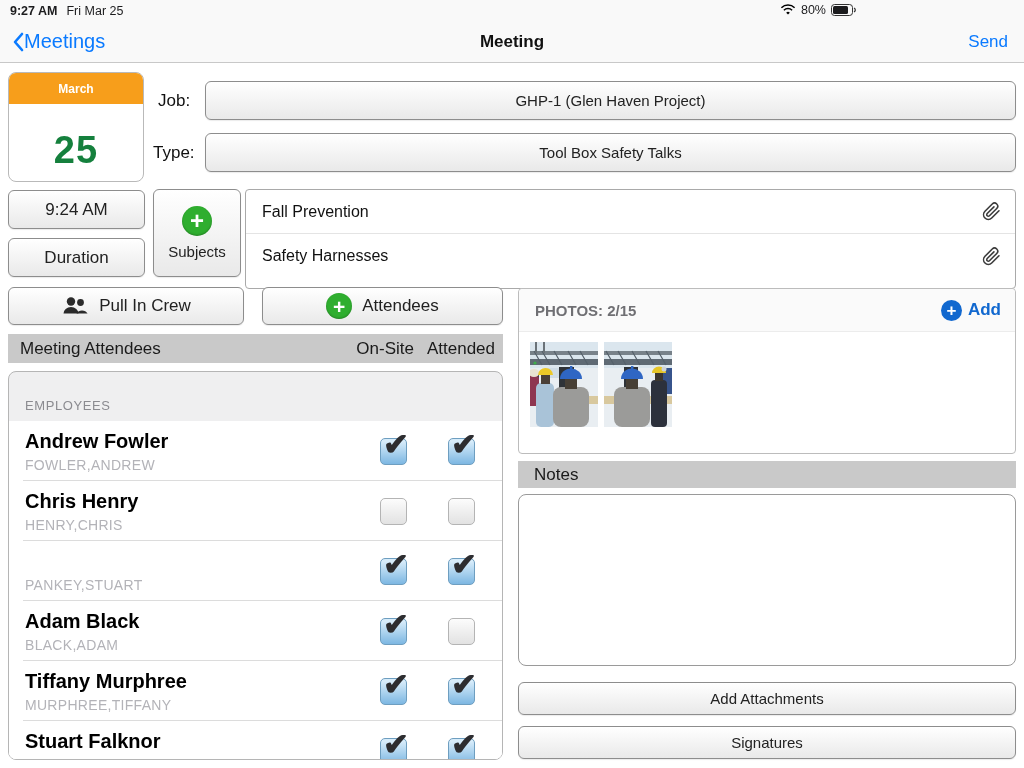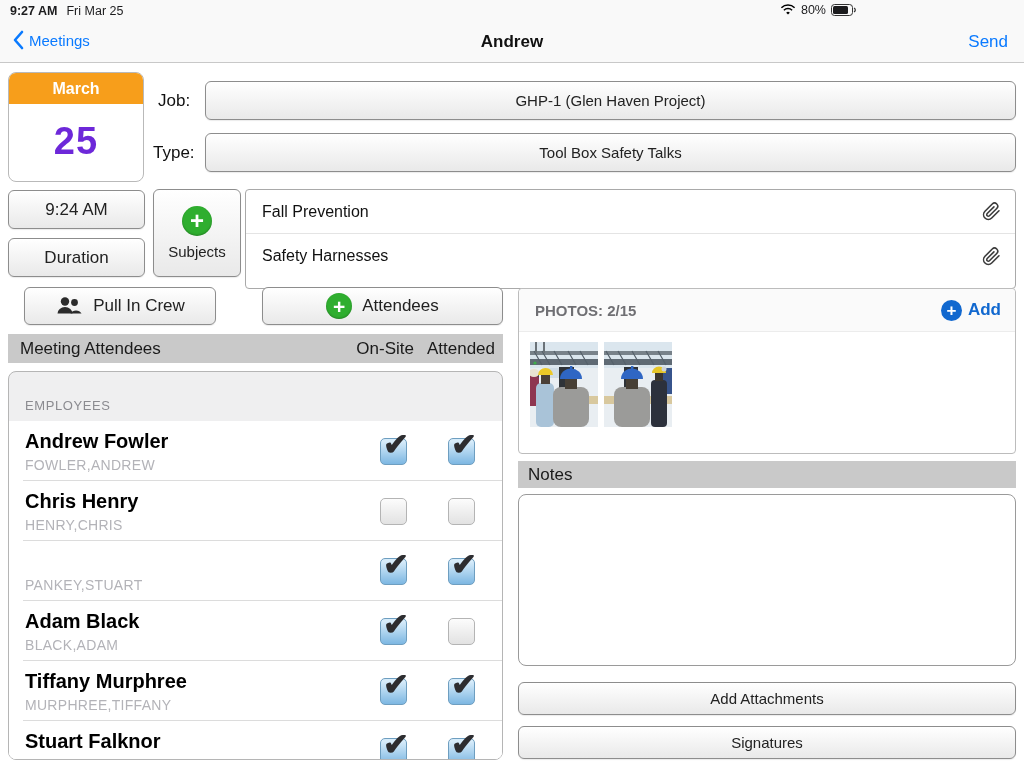--- a/index.html
+++ b/index.html
@@ -6,35 +6,35 @@
   html,body { width:1024px; height:768px; overflow:hidden; }
   body { font-family:"Liberation Sans", sans-serif; background:#ffffff; position:relative; color:#1c1c1e; }
 
   
   .topbars { position:absolute; left:0; top:0; width:1024px; height:63px; background:#f9f9f9; border-bottom:1px solid #c8c8c8; }
   .statusbar { position:absolute; left:0; top:0; width:864px; height:22px; font-size:12.5px; }
   .status-left { position:absolute; left:10px; top:4px; display:flex; gap:9px; }
   .status-time { font-weight:700; }
   .status-right { position:absolute; right:8px; top:3px; display:flex; align-items:center; gap:5px; }
   .navbar { position:absolute; left:0; top:22px; width:1024px; height:40px; }
-  .nav-back { position:absolute; left:12px; top:8px; display:flex; align-items:center; gap:5px; color:#0a7aff; font-size:15px; cursor:pointer; }
+  .nav-back { position:absolute; left:12px; top:8px; display:flex; align-items:center; color:#0a7aff; font-size:20px; cursor:pointer; }
   .nav-title { position:absolute; left:0; right:0; top:10px; text-align:center; font-size:17px; font-weight:700; color:#111; }
   .nav-send { position:absolute; right:16px; top:10px; color:#0a7aff; font-size:17px; cursor:pointer; }
 
   
   .ibtn { background:linear-gradient(#ffffff,#e9e9e9); border:1px solid #8d8d8d; border-radius:6px;
           display:flex; align-items:center; justify-content:center; color:#222; position:absolute; cursor:pointer;
           box-shadow:0 1px 1px rgba(0,0,0,.08); }
 
   
   .date-card { position:absolute; left:8px; top:72px; width:136px; height:110px; background:#fff;
                border:1px solid #b9b9b9; border-radius:8px; overflow:hidden; }
-  .date-month { height:31px; background:#f79e1b; color:#fff; font-weight:700; font-size:16px;
+  .date-month { height:31px; background:#f79e1b; color:#fff; font-weight:700; font-size:12px;
                 display:flex; align-items:center; justify-content:center; }
-  .date-day { text-align:center; font-size:38px; font-weight:700; color:#6d28d9; margin-top:16px; letter-spacing:1px; }
+  .date-day { text-align:center; font-size:38px; font-weight:700; color:#15803d; margin-top:25px; letter-spacing:1px; }
   .date-weekday { text-align:center; font-size:17px; font-weight:700; color:#f79e1b; margin-top:23px; }
 
   .field-label { position:absolute; font-size:17px; color:#111; width:44px; text-align:left; }
   .field-value { font-size:15px; }
 
   
   .subjects-panel { position:absolute; left:245px; top:189px; width:771px; height:100px; background:#fff;
                     border:1px solid #a9a9a9; border-radius:4px; overflow:hidden; }
   .subject-row { height:44px; display:flex; align-items:center; padding:0 14px 0 16px; font-size:16px; color:#111;
                  border-bottom:1px solid #e4e4e4; justify-content:space-between; }
@@ -67,21 +67,21 @@
   .photos-panel { position:absolute; left:518px; top:288px; width:498px; height:166px; background:#fff;
                   border:1px solid #bcbcbc; border-radius:4px; }
   .photos-header { height:43px; background:#fafafa; border-bottom:1px solid #ececec; display:flex; align-items:center;
                    justify-content:space-between; padding:0 14px 0 16px; border-radius:4px 4px 0 0; }
   .photos-title { font-size:15px; font-weight:700; color:#6f6f73; }
   .photos-add { display:flex; align-items:center; gap:6px; color:#1168cf; font-size:17px; font-weight:700; cursor:pointer; }
   .thumbs { position:absolute; left:11px; top:53px; display:flex; gap:6px; }
   .thumb { width:68px; height:85px; overflow:hidden; cursor:pointer; }
 
   
-  .notes-bar { position:absolute; left:518px; top:461px; width:498px; height:27px; padding-left:10px; }
+  .notes-bar { position:absolute; left:518px; top:461px; width:498px; height:27px; padding-left:16px; }
   .notes-box { position:absolute; left:518px; top:494px; width:498px; height:172px; background:#fff;
                border:1px solid #9a9a9a; border-radius:8px; font-size:15px; padding:8px; resize:none;
                font-family:"Liberation Sans", sans-serif; }
 
   .icon { display:inline-flex; align-items:center; justify-content:center; }
 </style>
 </head>
 <body>
 
 <div class="topbars">
@@ -110,21 +110,21 @@
   </div>
   <div class="navbar">
     <div class="nav-back">
       <span class="icon">
         <svg width="12" height="20" viewBox="0 0 12 20">
             <path d="M10 2 L3 10 L10 18" fill="none" stroke="#0a7aff" stroke-width="2.6" stroke-linecap="round" stroke-linejoin="round"></path>
           </svg>
       </span>
       <span>Meetings</span>
     </div>
-    <div class="nav-title">Andrew</div>
+    <div class="nav-title">Meeting</div>
     <div class="nav-send">Send</div>
   </div>
 </div>
 
 <div class="date-card">
   <div class="date-month">March</div>
   <div class="date-day">25</div>
   <div class="date-weekday">Friday</div>
 </div>
 
@@ -161,21 +161,21 @@
     <div class="subject-row">
       <span>Safety Harnesses</span>
       <span class="icon">
         <svg width="19" height="19" viewBox="0 0 24 24">
           <path d="M21.44 11.05l-9.19 9.19a6 6 0 0 1-8.49-8.49l9.19-9.19a4 4 0 0 1 5.66 5.66l-9.2 9.19a2 2 0 0 1-2.83-2.83l8.49-8.48" fill="none" stroke="#3c3c3c" stroke-width="2" stroke-linecap="round" stroke-linejoin="round"></path>
         </svg>
       </span>
     </div>
   </div>
 
-<div class="ibtn" style="left:8px; top:287px; width:192px; height:38px; font-size:17px; gap:10px;margin-left:16px;">
+<div class="ibtn" style="left:8px; top:287px; width:236px; height:38px; font-size:17px; gap:10px;">
   <span class="icon">
     <svg width="28" height="20" viewBox="0 0 28 20">
         <circle cx="10" cy="5.5" r="4.2" fill="#2b2b2b"></circle>
         <path d="M2.5 17.5 a7.5 6.5 0 0 1 15 0 Z" fill="#2b2b2b"></path>
         <circle cx="19.5" cy="6.5" r="3.4" fill="#2b2b2b"></circle>
         <path d="M15.5 17.5 a6.2 5.6 0 0 1 11 0 Z" fill="#2b2b2b"></path>
       </svg>
   </span>
   <span>Pull In Crew</span>
 </div>

